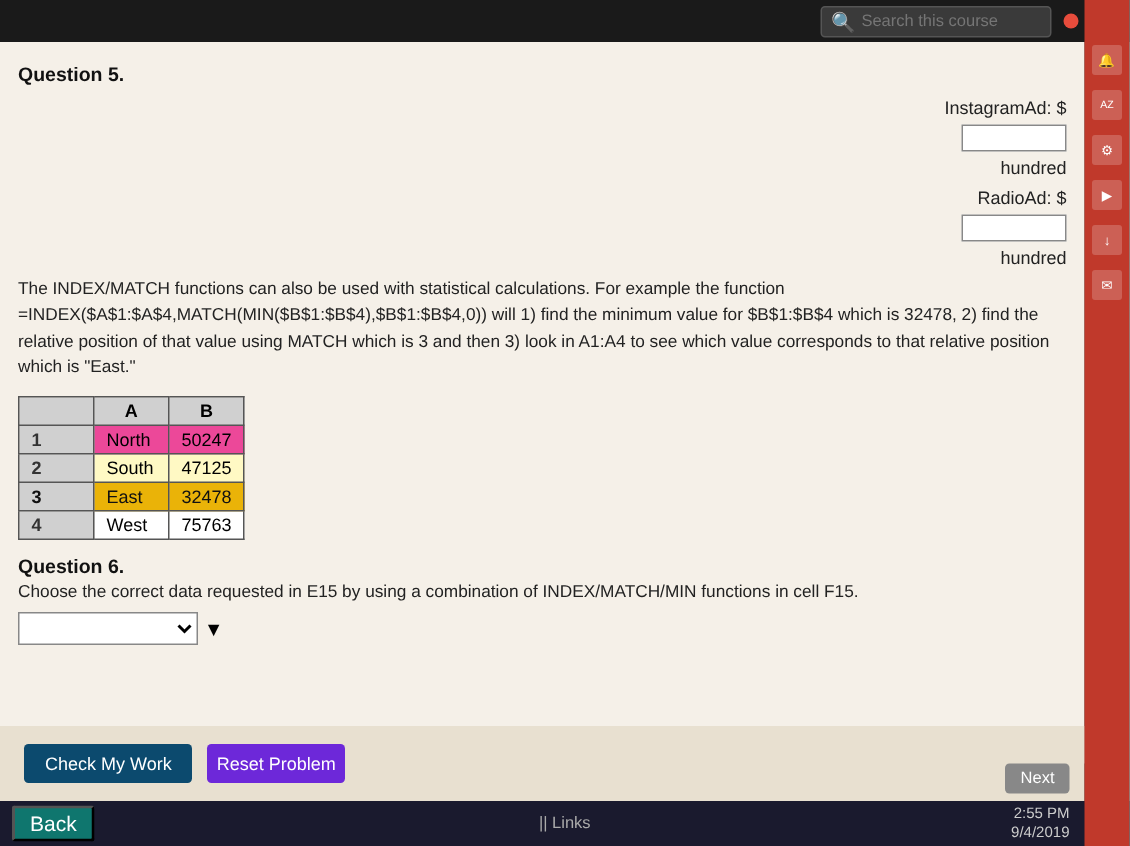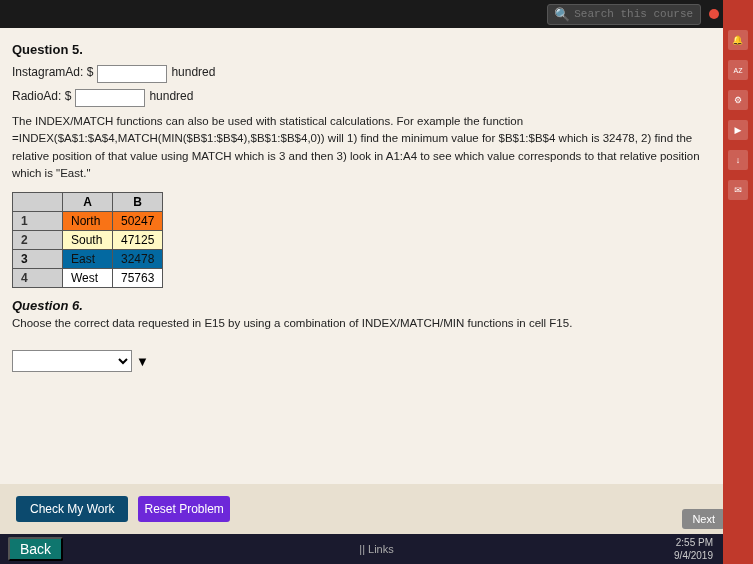--- a/index.html
+++ b/index.html
@@ -35,21 +35,20 @@
       padding: 2px 6px;
       gap: 4px;
     }
     .search-bar input {
       background: transparent;
       border: none;
       color: #ccc;
       font-size: 11px;
       outline: none;
       width: 120px;
-      font-family: Liberation Mono, monospace;
     }
 
     
     .right-sidebar {
       position: absolute;
       top: 0; right: 0;
       width: 30px;
       height: 564px;
       background: #c0392b;
       display: flex;
@@ -92,25 +91,26 @@
 
     .paragraph {
       font-size: 11.5px;
       color: #222;
       line-height: 1.5;
       margin-bottom: 10px;
     }
 
     .input-row {
       display: flex;
-      align-items: flex-start;
+      align-items: flex-end;
       gap: 4px;
       margin-bottom: 6px;
       font-size: 12px;
       color: #222;
+      flex-direction: column;
     }
     .input-row input {
       width: 70px;
       height: 18px;
       border: 1px solid #888;
       background: white;
       font-size: 11px;
       padding: 0 3px;
     }
 
@@ -124,45 +124,44 @@
       border: 1px solid #555;
       padding: 2px 8px;
       text-align: left;
       min-width: 50px;
     }
     .data-table th {
       background: #d0d0d0;
       font-weight: bold;
       text-align: center;
     }
-    .row-north td { background: #f97316; }
+    .row-north td { background: #ec4899; }
     .row-south td { background: #fff9c4; }
-    .row-east td { background: #0369a1; color: #111; }
+    .row-east td { background: #eab308; color: #111; }
     .row-west td { background: white; }
 
     .row-num {
       background: #d0d0d0 !important;
       color: #333;
       font-weight: bold;
       text-align: center;
     }
 
     .question6-title {
       font-weight: bold;
       font-size: 13px;
       margin-top: 5px;
       margin-bottom: 4px;
       color: #111;
-      font-style: italic;
     }
 
     .question6-para {
       font-size: 11.5px;
       color: #222;
-      margin-bottom: 21px;
+      margin-bottom: 7px;
     }
 
     .dropdown-row {
       display: flex;
       align-items: center;
       gap: 4px;
       margin-bottom: 8px;
     }
     .dropdown-row select {
       width: 120px;
@@ -198,21 +197,21 @@
       background: #6d28d9;
       color: white;
       border: none;
       border-radius: 3px;
       padding: 6px 6px;
       font-size: 12px;
       cursor: pointer;
     }
     .btn-next {
       position: absolute;
-      right: 28px;
+      right: 40px;
       bottom: 35px;
       background: #888;
       color: white;
       border: none;
       border-radius: 3px;
       padding: 4px 10px;
       font-size: 11px;
       cursor: pointer;
     }
 

